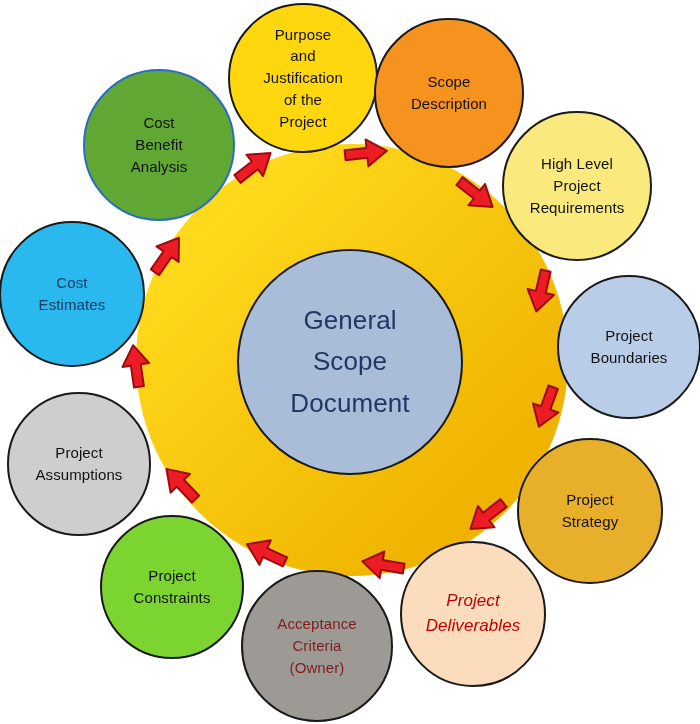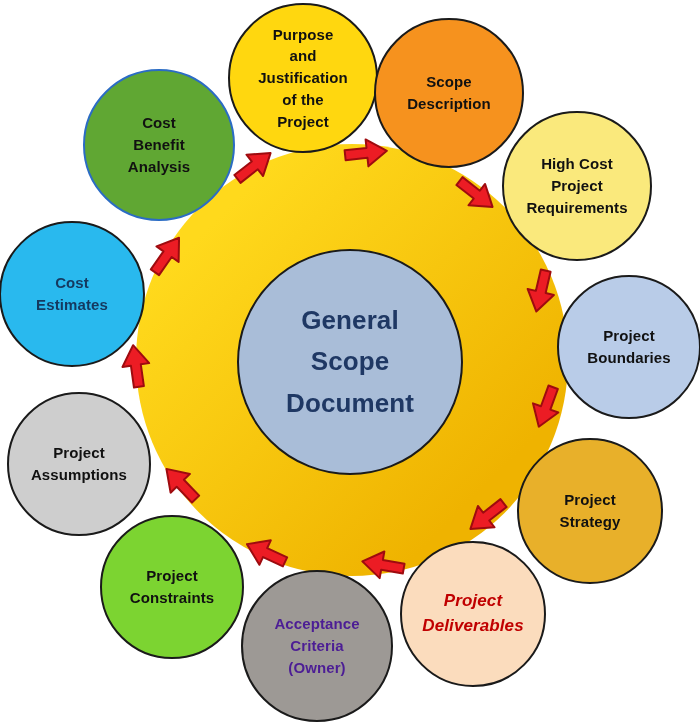--- a/index.html
+++ b/index.html
@@ -30,21 +30,21 @@
     position: absolute;
     z-index: 3;
     border-radius: 50%;
     display: flex;
     align-items: center;
     justify-content: center;
     text-align: center;
     box-sizing: border-box;
   }
   .node-label {
-    font-weight: bold;
+    font-weight: normal;
     white-space: pre-line;
     line-height: 1.45;
     font-size: 15px;
     letter-spacing: 0.1px;
     text-align: center;
   }
   .node-label.italic { font-style: italic; }
   .center-node { z-index: 4; }
   .center-node .node-label {
     font-size: 26px;
@@ -100,37 +100,37 @@
 and
 Justification
 of the
 Project</span>
       </div>
       <div class="node" style="left: 374px; top: 18px; width: 150px; height: 150px; background: rgb(246, 146, 30); border: 2.5px solid rgb(26, 26, 26); color: rgb(17, 17, 17);">
         <span class="node-label">Scope
 Description</span>
       </div>
       <div class="node" style="left: 502px; top: 111px; width: 150px; height: 150px; background: rgb(250, 233, 124); border: 2.5px solid rgb(26, 26, 26); color: rgb(17, 17, 17);">
-        <span class="node-label">High Cost
+        <span class="node-label">High Level
 Project
 Requirements</span>
       </div>
       <div class="node" style="left: 557px; top: 275px; width: 144px; height: 144px; background: rgb(185, 204, 232); border: 2.5px solid rgb(26, 26, 26); color: rgb(17, 17, 17);">
         <span class="node-label">Project
 Boundaries</span>
       </div>
       <div class="node" style="left: 517px; top: 438px; width: 146px; height: 146px; background: rgb(232, 176, 42); border: 2.5px solid rgb(26, 26, 26); color: rgb(17, 17, 17);">
         <span class="node-label">Project
 Strategy</span>
       </div>
       <div class="node" style="left: 400px; top: 541px; width: 146px; height: 146px; background: rgb(251, 220, 189); border: 2.5px solid rgb(26, 26, 26); color: rgb(192, 0, 0);">
         <span class="node-label italic" style="font-size: 17px;">Project
 Deliverables</span>
       </div>
-      <div class="node" style="left: 241px; top: 570px; width: 152px; height: 152px; background: rgb(157, 153, 149); border: 2.5px solid rgb(26, 26, 26); color: #4c1d95;">
+      <div class="node" style="left: 241px; top: 570px; width: 152px; height: 152px; background: rgb(157, 153, 149); border: 2.5px solid rgb(26, 26, 26); color: #7f1d1d;">
         <span class="node-label">Acceptance
 Criteria
 (Owner)</span>
       </div>
       <div class="node" style="left: 100px; top: 515px; width: 144px; height: 144px; background: rgb(124, 212, 49); border: 2.5px solid rgb(26, 26, 26); color: rgb(17, 17, 17);">
         <span class="node-label">Project
 Constraints</span>
       </div>
       <div class="node" style="left: 7px; top: 392px; width: 144px; height: 144px; background: rgb(206, 206, 206); border: 2.5px solid rgb(26, 26, 26); color: rgb(17, 17, 17);">
         <span class="node-label">Project

